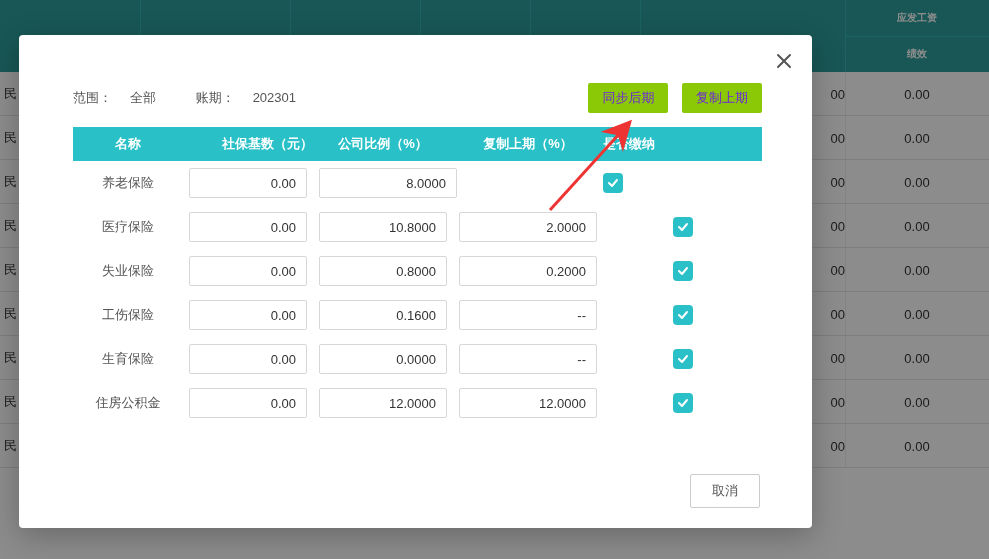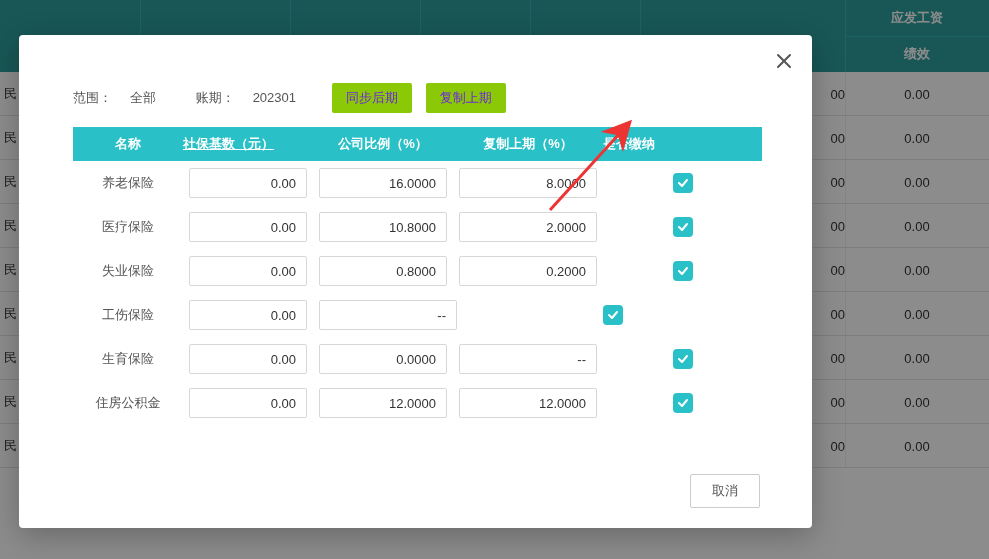--- a/index.html
+++ b/index.html
@@ -27,21 +27,21 @@
     background: #2c9f9c;
   }
   .bg-header .hcell {
     position: absolute;
     top: 0; height: 72px;
     display: flex;
     align-items: center;
     justify-content: center;
     color: #ffffff;
     font-weight: bold;
-    font-size: 13px;
+    font-size: 10px;
   }
   .bg-header .vline {
     position: absolute;
     top: 0; bottom: 0;
     width: 1px;
     background: #34b5b2;
   }
   .bg-rows { position: absolute; left:0; right:0; top:72px; }
   .bg-row {
     position: absolute;
@@ -94,20 +94,21 @@
     display:flex; align-items:center; justify-content:center;
     cursor:pointer;
     color:#555;
   }
   .modal-close svg { width:16px; height:16px; }
 
   .modal-toolbar {
     margin-top: 30px;
     display: flex;
     align-items: center;
+    justify-content: space-between;
     padding: 0 28px 0 32px;
   }
   .scope {
     font-size: 13px;
     color: #555;
   }
   .scope span { margin-right: 18px; }
   .btn {
     display: inline-flex;
     align-items: center;
@@ -129,21 +130,21 @@
   }
   .table-head {
     display: flex;
     background: #29c0c7;
     color: #fff;
     font-weight: bold;
     height: 34px;
     align-items: center;
   }
   .col-name  { width: 110px; text-align:center; }
-  .col-base  { width: 130px; text-align:left;text-decoration:underline; }
+  .col-base  { width: 130px; text-align:right; }
   .col-comp  { width: 140px; text-align:center; }
   .col-pers  { width: 150px; text-align:center; }
   .col-pay   { flex:1; text-align:left; }
 
   .table-row {
     display:flex;
     align-items:center;
     height:44px;
   }
   .rname { width:110px; text-align:center; color:#555; }
@@ -337,23 +338,20 @@
       <div class="col-comp">公司比例（%）</div>
       <div class="col-pers">复制上期（%）</div>
       <div class="col-pay">是否缴纳</div>
     </div>
     <div id="table-body">
         <div class="table-row">
           <div class="rname">养老保险</div>
           <div class="rin rin-base">
             <input value="0.00" style="">
           </div>
-          <div class="rin rin-comp">
-            <input value="16.0000" style="">
-          </div>
           <div class="rin rin-pers">
             <input value="8.0000" style="">
           </div>
           <div class="rpay">
             <div class="chk">
               <svg viewBox="0 0 12 12">
                 <path d="M2 6 L5 9 L10 3" stroke="#fff" stroke-width="2" fill="none" stroke-linecap="round" stroke-linejoin="round"></path>
               </svg>
             </div>
           </div>
@@ -393,20 +391,23 @@
               <svg viewBox="0 0 12 12">
                 <path d="M2 6 L5 9 L10 3" stroke="#fff" stroke-width="2" fill="none" stroke-linecap="round" stroke-linejoin="round"></path>
               </svg>
             </div>
           </div>
         </div>
         <div class="table-row">
           <div class="rname">工伤保险</div>
           <div class="rin rin-base">
             <input value="0.00" style="">
+          </div>
+          <div class="rin rin-comp">
+            <input value="0.1600" style="">
           </div>
           <div class="rin rin-pers">
             <input value="--" style="">
           </div>
           <div class="rpay">
             <div class="chk">
               <svg viewBox="0 0 12 12">
                 <path d="M2 6 L5 9 L10 3" stroke="#fff" stroke-width="2" fill="none" stroke-linecap="round" stroke-linejoin="round"></path>
               </svg>
             </div>

